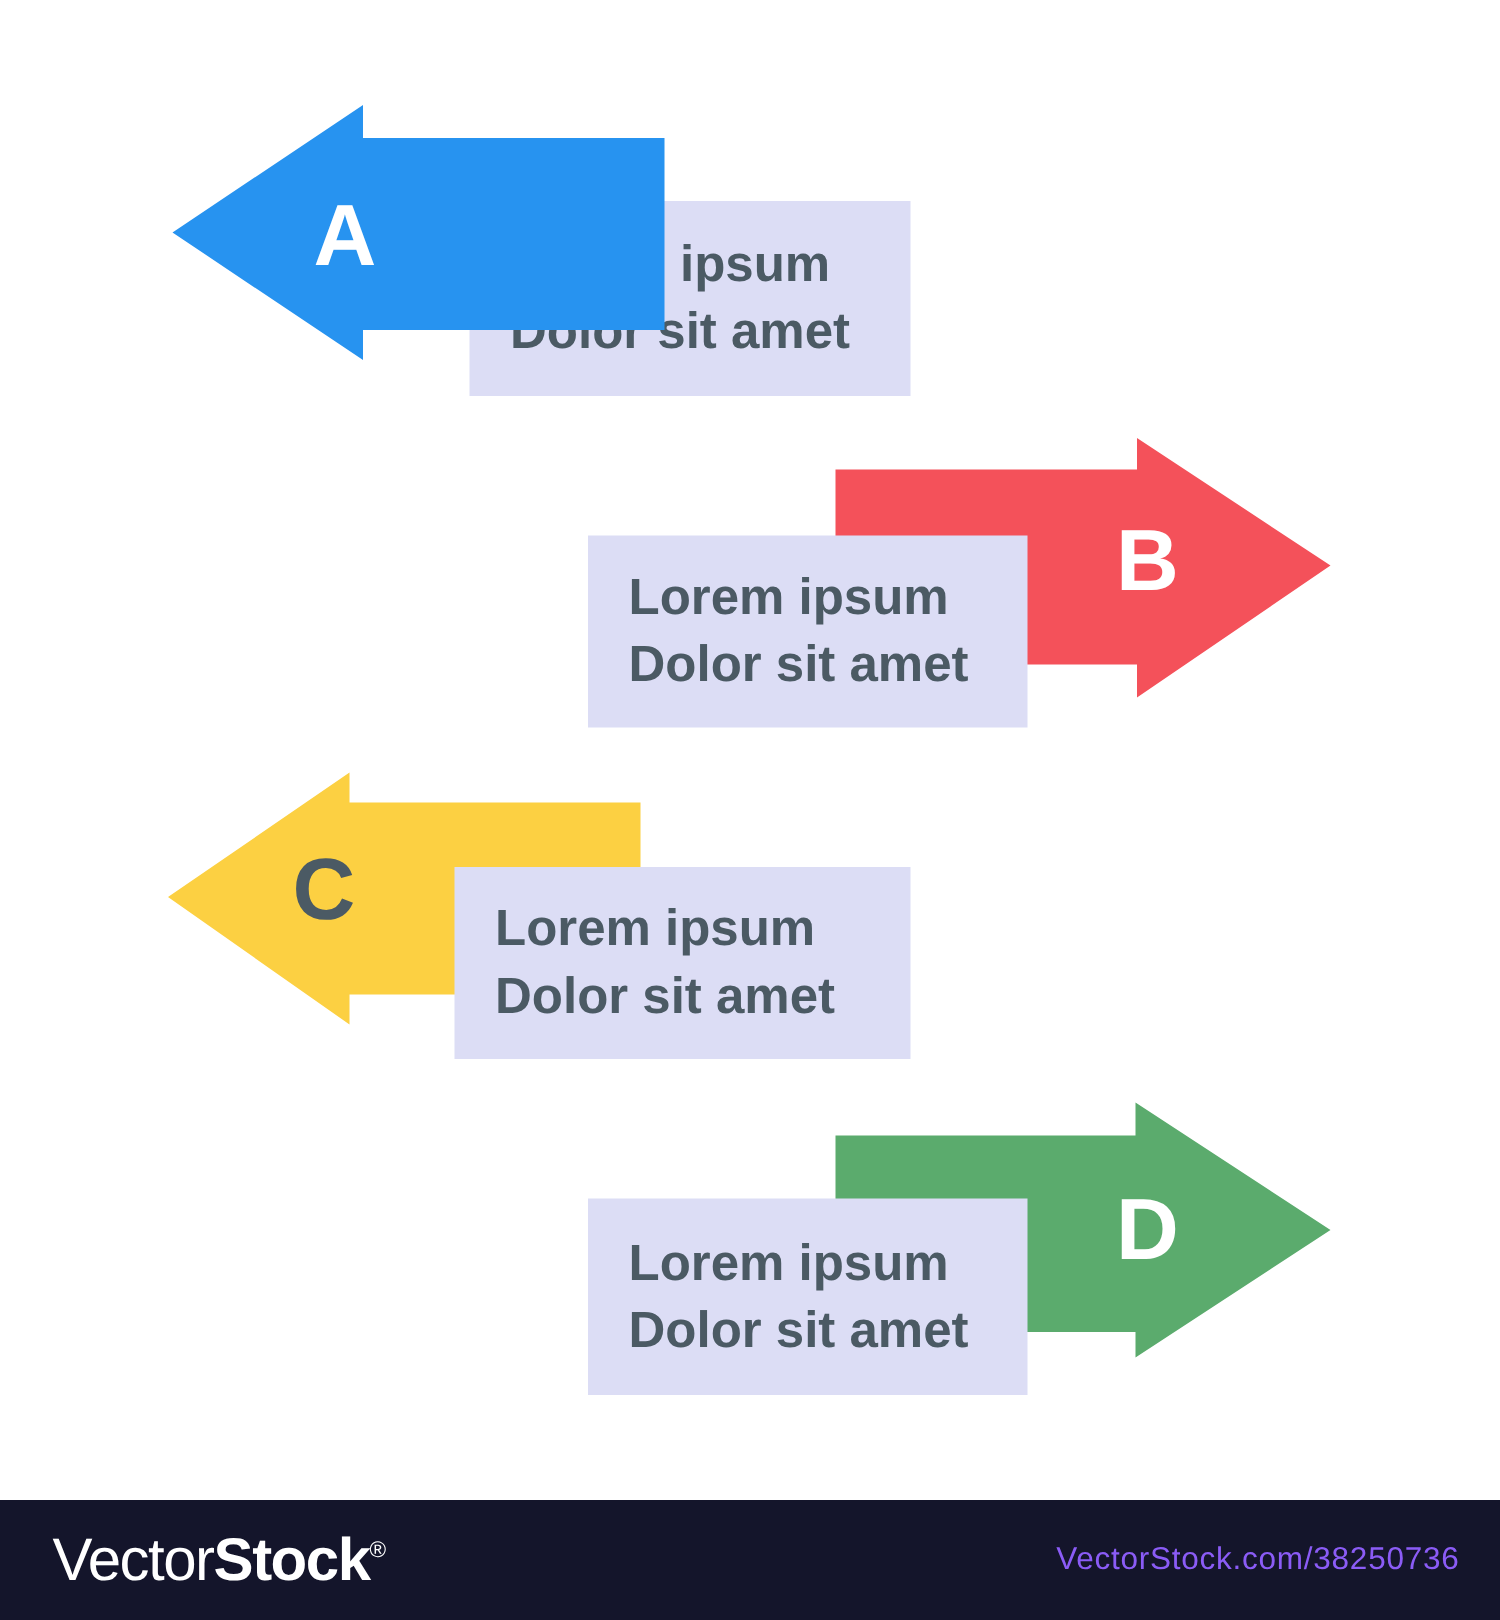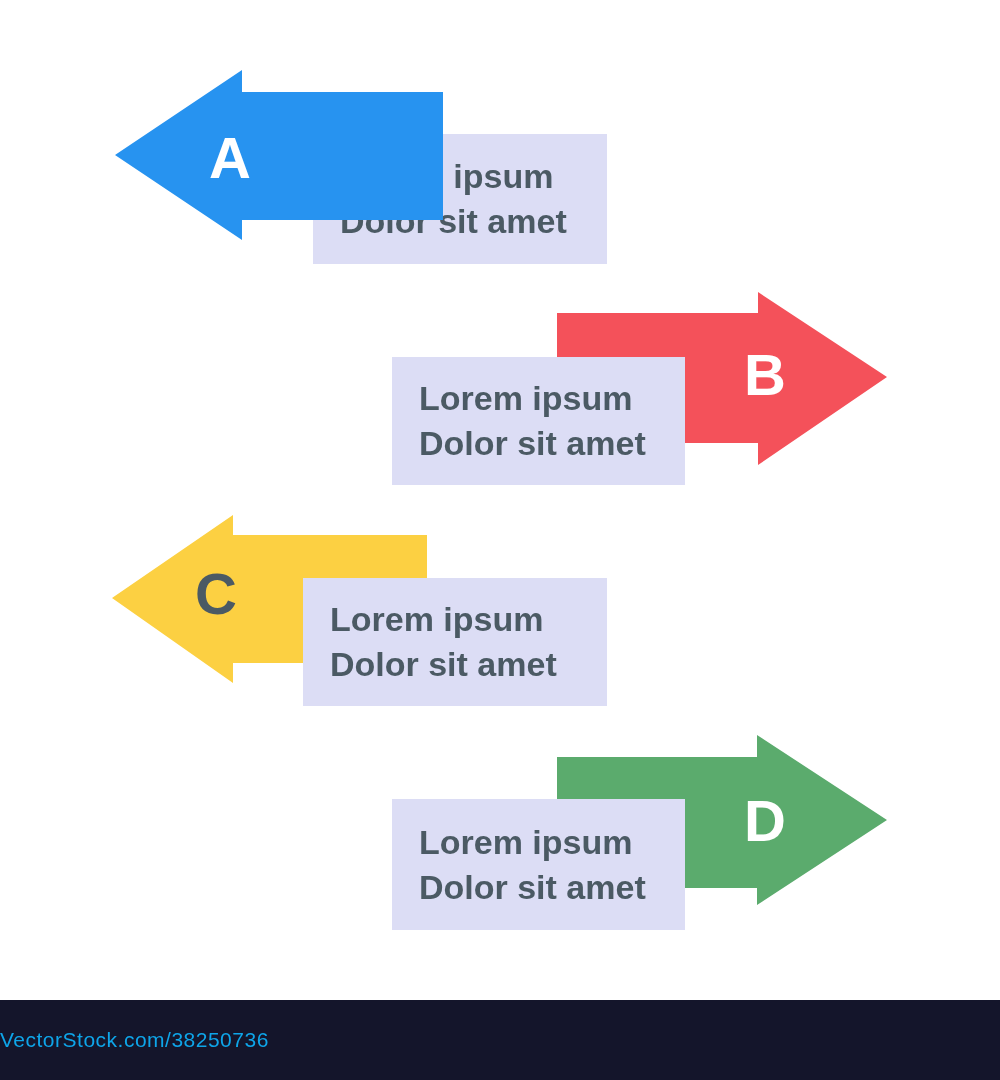--- a/index.html
+++ b/index.html
@@ -45,21 +45,21 @@
     z-index: 5;
     display: flex;
     align-items: center;
     justify-content: space-between;
     color: #ffffff;
   }
   .wm-logo { margin-left: 35px; font-size: 40px; letter-spacing: -1px; white-space: nowrap; }
   .wm-light { font-weight: 300; }
   .wm-bold { font-weight: 700; }
   .wm-reg { font-size: 15px; vertical-align: 15px; font-weight: 400; letter-spacing: 0; }
-  .wm-url { margin-right: 27px; font-size: 21px; font-weight: 400; letter-spacing: 0.5px; color: #0ea5e9; }
+  .wm-url { margin-right: 27px; font-size: 21px; font-weight: 400; letter-spacing: 0.5px; color: #8b5cf6; }
 </style>
 </head>
 <body>
 
 <div class="canvas">
 
   <svg class="layer layer-back" viewBox="0 0 1000 1080">
     <polygon points="557,313 758,313 758,292 887,377 758,465 758,443 557,443" fill="#f4515a"></polygon>
     <text class="arrow-letter" x="765" y="374" dominant-baseline="central" fill="#ffffff">B</text>
 
@@ -86,16 +86,17 @@
     <div>Lorem ipsum</div>
     <div>Dolor sit amet</div>
   </div>
 
   <svg class="layer layer-front" viewBox="0 0 1000 1080">
     <polygon points="115,155 242,70 242,92 443,92 443,220 242,220 242,240" fill="#2793f0"></polygon>
     <text class="arrow-letter" x="230" y="157" dominant-baseline="central" fill="#ffffff">A</text>
   </svg>
 
   <div class="watermark-bar">
+    <div class="wm-logo"><span class="wm-light">Vector</span><span class="wm-bold">Stock</span><span class="wm-reg">®</span></div>
     <div class="wm-url">VectorStock.com/38250736</div>
   </div>
 
 </div>
 
 </body></html>

